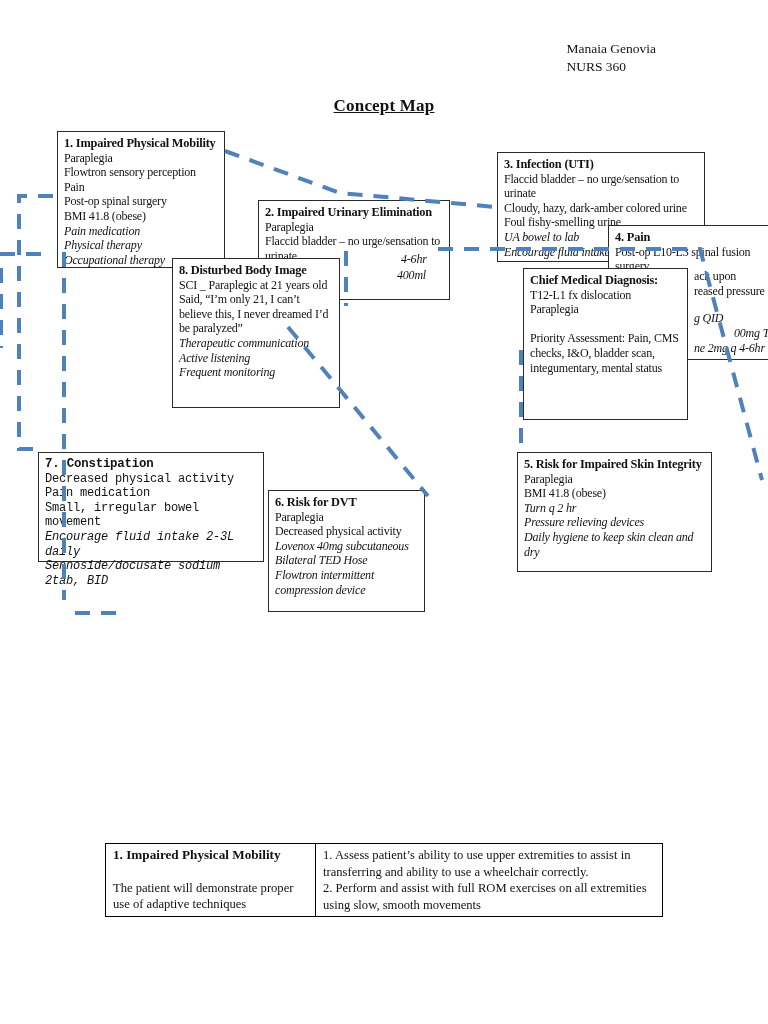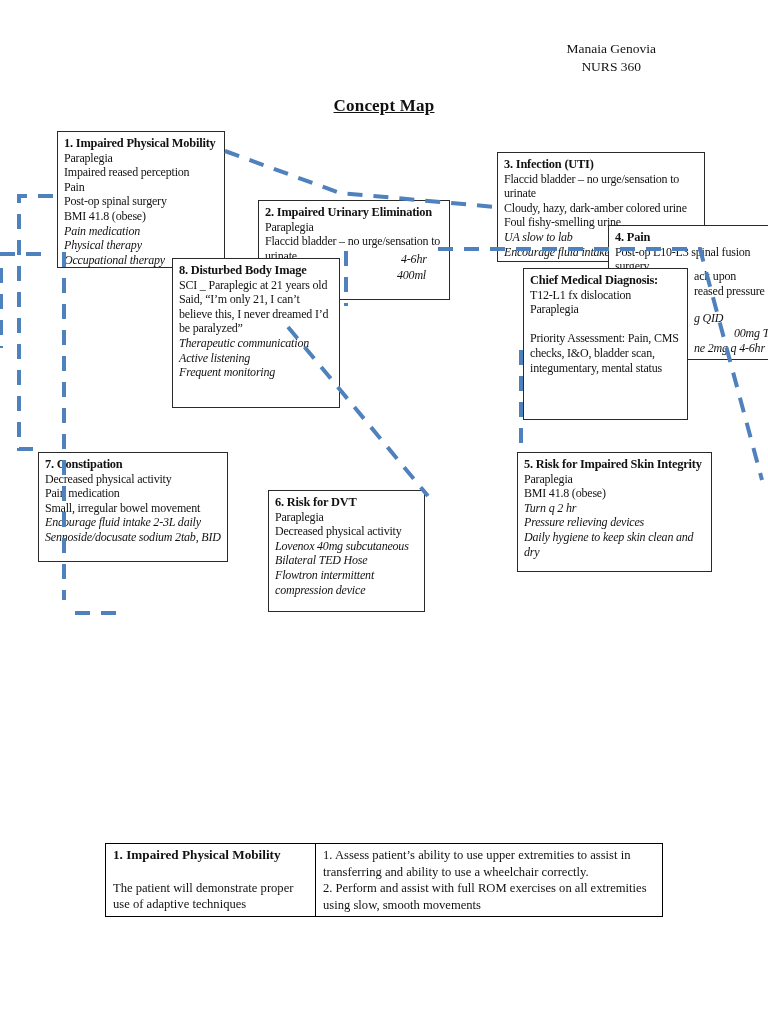--- a/index.html
+++ b/index.html
@@ -1,18 +1,18 @@
 <!DOCTYPE html>
 <html><head>
 <meta charset="utf-8">
 <style>
   html,body{margin:0;padding:0;background:#ffffff;}
   .page{position:relative;width:768px;height:1024px;background:#fff;overflow:hidden;
         font-family:"Liberation Serif", serif;color:#121212;}
-  .author{position:absolute;top:40px;right:112px;text-align:center;
+  .author{position:absolute;top:40px;right:112px;
           font-size:13.5px;line-height:18px;}
   .doc-title{position:absolute;top:96px;left:0;width:100%;text-align:center;
              font-size:17px;font-weight:bold;text-decoration:underline;letter-spacing:.2px;}
   .cbox{position:absolute;border:1.3px solid #2a2a2a;background:#fff;
         padding:4px 6px;box-sizing:border-box;font-size:12px;line-height:14.6px;
         letter-spacing:-0.2px;}
   .bline{min-height:14.6px;}
   .bline.title{font-weight:bold;font-size:12.4px;}
   .bline.i{font-style:italic;}
   .bline.abs{position:absolute;white-space:nowrap;}
@@ -35,21 +35,21 @@
     <div>Manaia Genovia</div>
     <div>NURS 360</div>
   </div>
 
   <div class="doc-title">Concept Map</div>
 
   <div id="boxes">
       <div class="cbox" style="left: 57px; top: 131px; width: 168px; height: 137px; z-index: 5;">
         <div class="bline title">1. Impaired Physical Mobility</div>
         <div class="bline">Paraplegia</div>
-        <div class="bline">Impaired reased perception</div>
+        <div class="bline">Flowtron sensory perception</div>
         <div class="bline">Pain</div>
         <div class="bline">Post-op spinal surgery</div>
         <div class="bline">BMI 41.8 (obese)</div>
         <div class="bline i">Pain medication</div>
         <div class="bline i">Physical therapy</div>
         <div class="bline i">Occupational therapy</div>
       </div>
       <div class="cbox" style="left: 258px; top: 200px; width: 192px; height: 100px; z-index: 4;">
         <div class="bline title">2. Impaired Urinary Elimination</div>
         <div class="bline">Paraplegia</div>
@@ -63,21 +63,21 @@
         <div class="bline">Said, “I’m only 21, I can’t believe this, I never dreamed I’d be paralyzed”</div>
         <div class="bline i">Therapeutic communication</div>
         <div class="bline i">Active listening</div>
         <div class="bline i">Frequent monitoring</div>
       </div>
       <div class="cbox" style="left: 497px; top: 152px; width: 208px; height: 110px; z-index: 3;">
         <div class="bline title">3. Infection (UTI)</div>
         <div class="bline">Flaccid bladder – no urge/sensation to urinate</div>
         <div class="bline">Cloudy, hazy, dark-amber colored urine</div>
         <div class="bline">Foul fishy-smelling urine</div>
-        <div class="bline i">UA slow to lab</div>
+        <div class="bline i">UA bowel to lab</div>
         <div class="bline i">Encourage fluid intake</div>
       </div>
       <div class="cbox" style="left: 608px; top: 225px; width: 175px; height: 135px; z-index: 4;">
         <div class="bline title">4. Pain</div>
         <div class="bline">Post-op L10-L3 spinal fusion surgery</div>
         <div class="bline abs" style="left: 85px; top: 43px;">ack upon</div>
         <div class="bline abs" style="left: 85px; top: 58px;">reased pressure</div>
         <div class="bline i abs" style="left: 85px; top: 85px;">g QID</div>
         <div class="bline i abs" style="left: 85px; top: 100px; margin-left: 40px;">00mg TID</div>
         <div class="bline i abs" style="left: 85px; top: 115px;">ne 2mg q 4-6hr</div>
@@ -90,21 +90,21 @@
         <div class="bline">Priority Assessment: Pain, CMS checks, I&amp;O, bladder scan, integumentary, mental status</div>
       </div>
       <div class="cbox" style="left: 517px; top: 452px; width: 195px; height: 120px; z-index: 3;">
         <div class="bline title">5. Risk for Impaired Skin Integrity</div>
         <div class="bline">Paraplegia</div>
         <div class="bline">BMI 41.8 (obese)</div>
         <div class="bline i">Turn q 2 hr</div>
         <div class="bline i">Pressure relieving devices</div>
         <div class="bline i">Daily hygiene to keep skin clean and dry</div>
       </div>
-      <div class="cbox" style="left: 38px; top: 452px; width: 190px; height: 110px; z-index: 3;">
+      <div class="cbox" style="left: 38px; top: 452px; width: 226px; height: 110px; z-index: 3; font-family: Liberation Mono, monospace;">
         <div class="bline title">7. Constipation</div>
         <div class="bline">Decreased physical activity</div>
         <div class="bline">Pain medication</div>
         <div class="bline">Small, irregular bowel movement</div>
         <div class="bline i">Encourage fluid intake 2-3L daily</div>
         <div class="bline i">Sennoside/docusate sodium 2tab, BID</div>
       </div>
       <div class="cbox" style="left: 268px; top: 490px; width: 157px; height: 122px; z-index: 3;">
         <div class="bline title">6. Risk for DVT</div>
         <div class="bline">Paraplegia</div>

